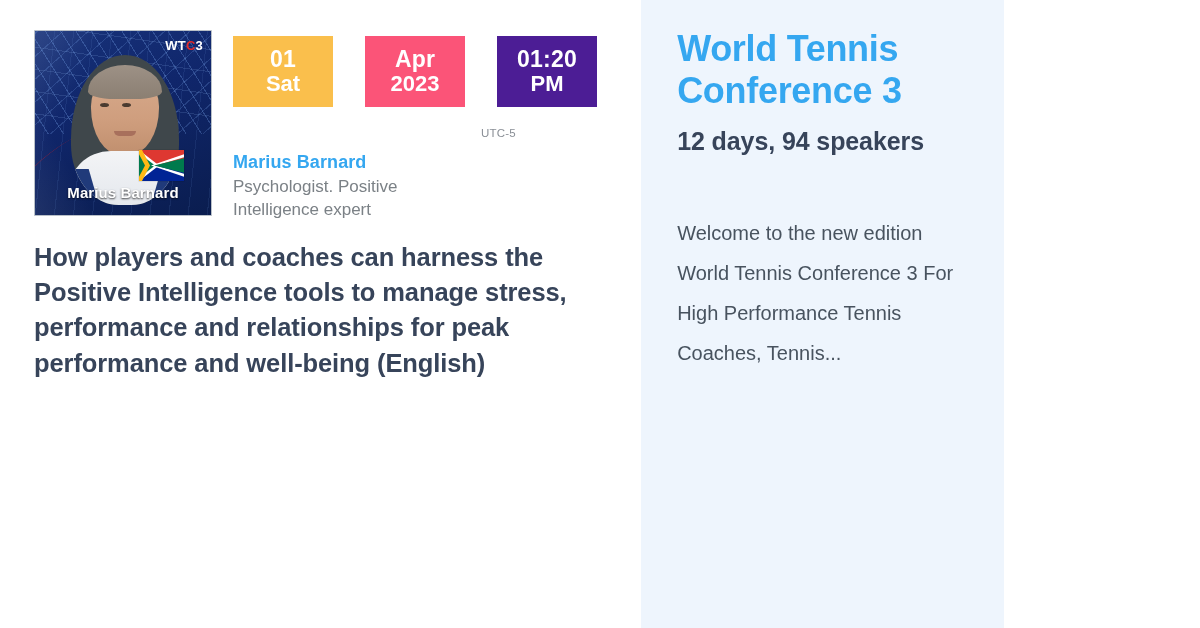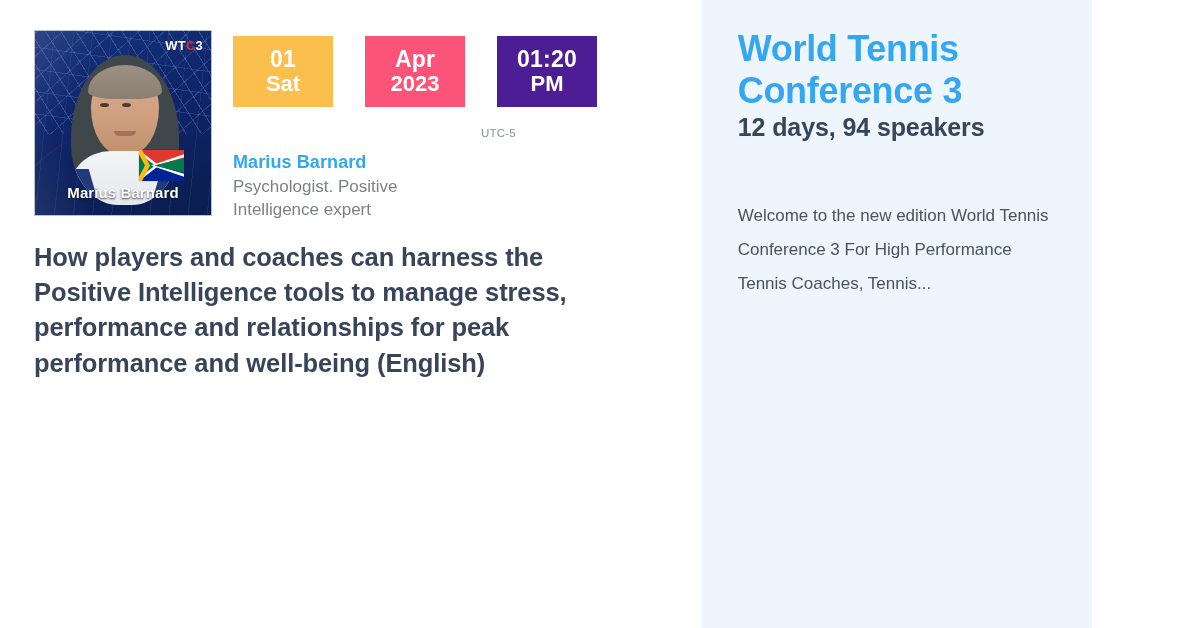--- a/index.html
+++ b/index.html
@@ -8,21 +8,21 @@
   }
   body {
     width: 1200px;
     height: 628px;
     background: #ffffff;
     font-family: "Liberation Sans", sans-serif;
     overflow: hidden;
   }
   .page {
     position: relative;
-    width: 1092px;
+    width: 1004px;
     height: 628px;
     display: flex;
   }
 
   
   .left-pane {
     position: relative;
     width: 776px;
     height: 628px;
     background: #ffffff;
@@ -272,28 +272,29 @@
     padding: 28px 36px 4px 36px;
   }
   .conf-title {
     font-size: 36px;
     font-weight: bold;
     color: #35a7f0;
     line-height: 1.18;
     letter-spacing: -0.3px;
   }
   .conf-sub {
+    margin-top: 14px;
     font-size: 25px;
     font-weight: bold;
     color: #37445a;
     letter-spacing: -0.1px;
   }
   .conf-desc {
     margin-top: 57px;
-    font-size: 17px;
+    font-size: 20px;
     color: #48535f;
     line-height: 2.0;
   }
   .conf-url {
     position: absolute;
     left: 36px;
     bottom: 36px;
     font-size: 16px;
     color: #35a7f0;
     text-decoration: none;

